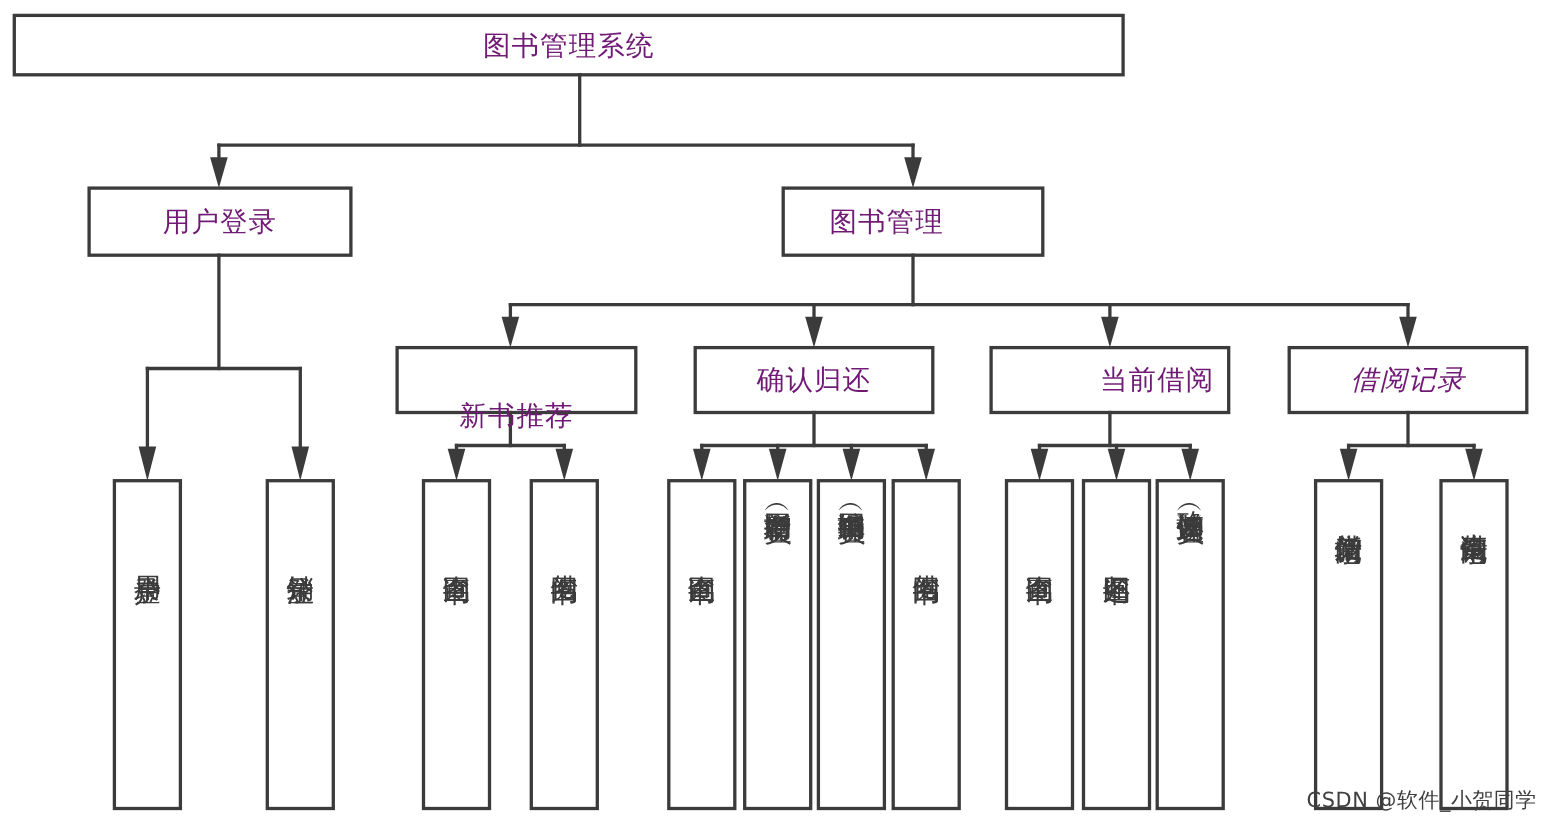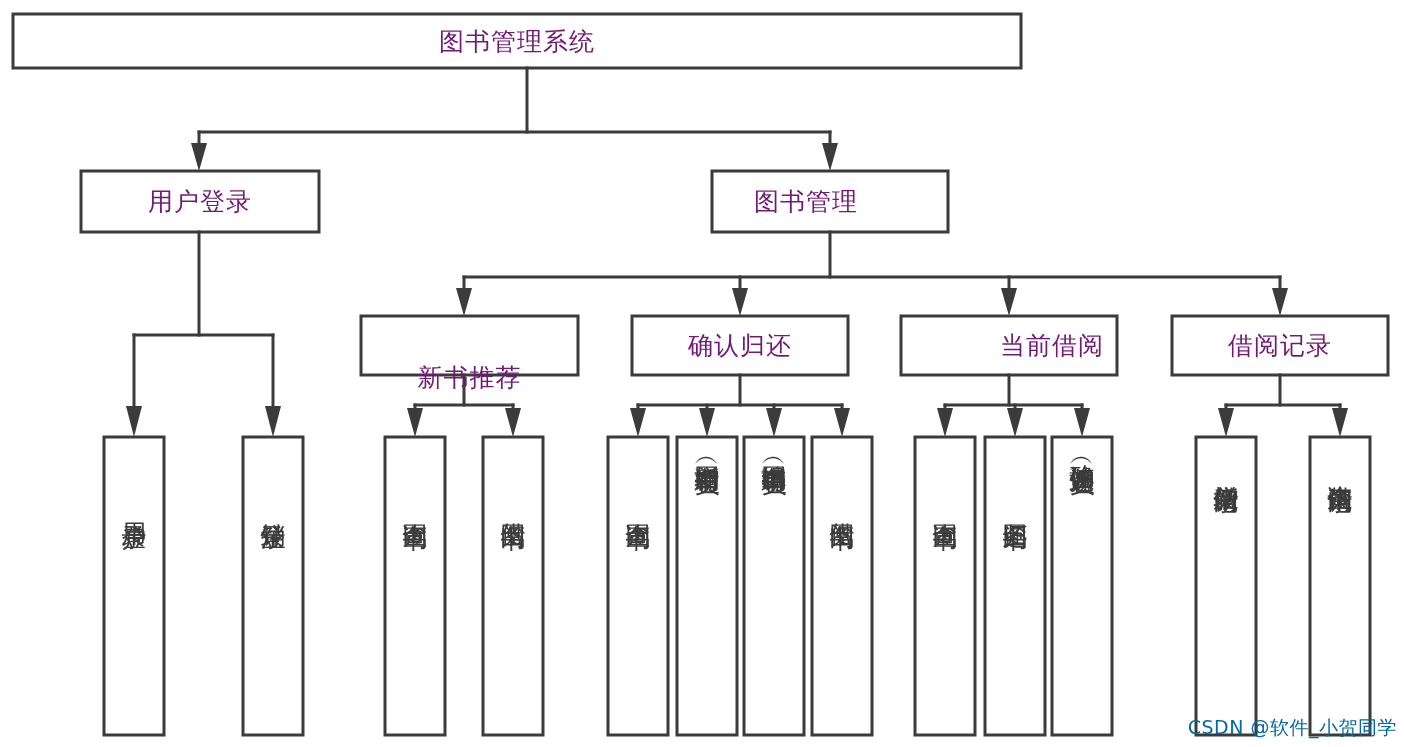--- a/index.html
+++ b/index.html
@@ -69,21 +69,21 @@
     color: #701a75;
     letter-spacing: 1px;
     white-space: nowrap;
   }
   #watermark {
     position: absolute;
     right: 8px;
     bottom: 6px;
     font-family: "DejaVu Sans", "Liberation Sans", sans-serif;
     font-size: 19px;
-    color: #0369a1;
+    color: #404040;
     letter-spacing: 0.5px;
     white-space: nowrap;
     pointer-events: none;
     margin-left: 12px;
   }
 </style>
 </head>
 <body>
 
 <div id="diagram-root">
@@ -200,21 +200,21 @@
   </div>
 
   <div class="hlabel-wrap" style="left:632px; top:316px; width:216px; height:59px;">
     <span class="hlabel-text">确认归还</span>
   </div>
 
   <div class="hlabel-wrap" style="left:901px; top:316px; width:216px; height:59px;padding-left:43px;">
     <span class="hlabel-text">当前借阅</span>
   </div>
 
-  <div class="hlabel-wrap" style="left:1172px; top:316px; width:216px; height:59px;">
+  <div class="hlabel-wrap" style="left:1172px; top:316px; width:216px; height:59px;font-style:italic;">
     <span class="hlabel-text">借阅记录</span>
   </div>
 
   <div class="vlabel-wrap" style="left:104px; top:437px; width:60px; height:298px; padding-top:66px;">
     <span class="vlabel-text">用户登录</span>
   </div>
   <div class="vlabel-wrap" style="left:243px; top:437px; width:60px; height:298px; padding-top:66px;">
     <span class="vlabel-text">注销登录</span>
   </div>
 

